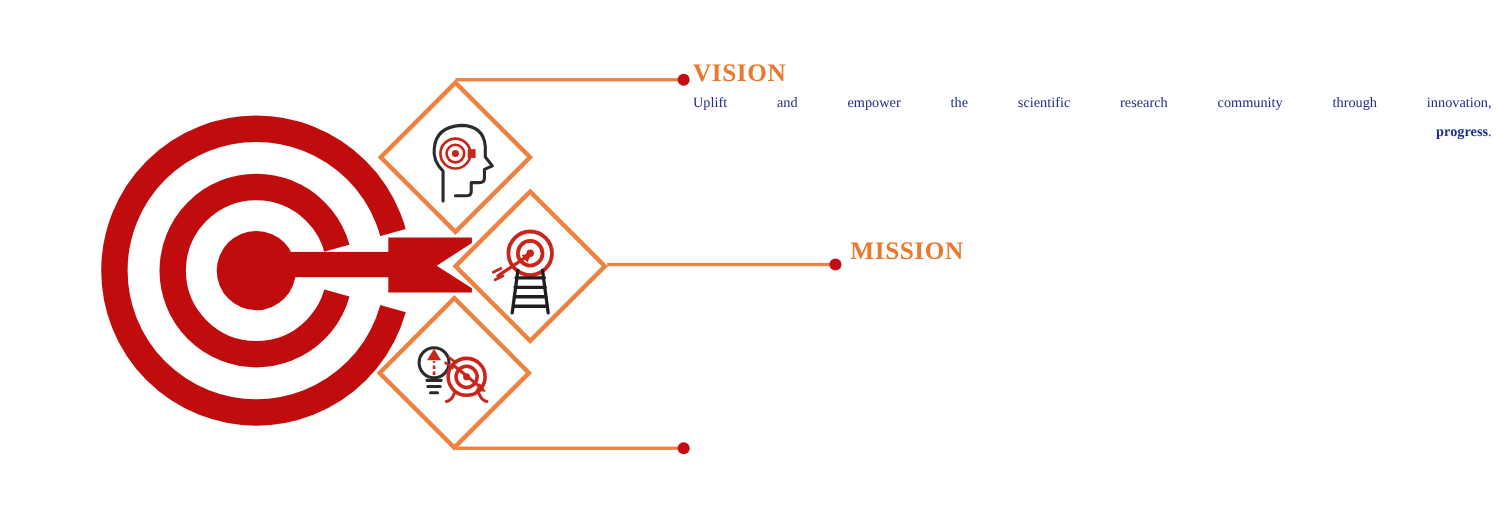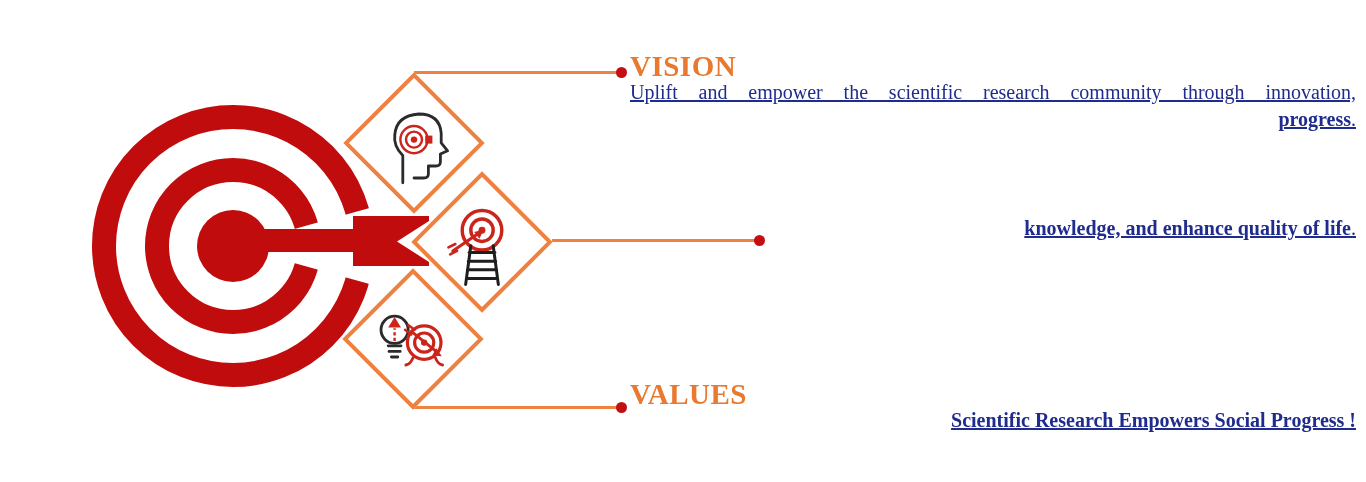--- a/index.html
+++ b/index.html
@@ -7,22 +7,22 @@
          font-family:"Liberation Serif",serif;}
   .abs{position:absolute;}
   
   .diamond{position:absolute;width:92px;height:92px;background:#ffffff;
            border:4px solid #EE8040;transform:rotate(45deg);}
   
   .cline{position:absolute;height:3px;background:#EE8040;}
   .cdot{position:absolute;width:11px;height:11px;border-radius:50%;background:#C40F12;}
   
   .tblock{position:absolute;}
-  .heading{font-size:29px;line-height:25px;font-weight:bold;color:#E8792F;letter-spacing:.5px;}
-  .bodytxt{font-size:20px;line-height:27px;color:#1F2C8E;text-decoration:underline;}
+  .heading{font-size:23px;line-height:25px;font-weight:bold;color:#E8792F;letter-spacing:.5px;}
+  .bodytxt{font-size:13px;line-height:27px;color:#1F2C8E;}
   .jl{text-align:justify;text-align-last:justify;}
   .ll{text-align:right;}
   .b{font-weight:bold;}
 </style>
 </head>
 <body>
 
 <div class="stage">
 
   <svg class="abs" style="left:60px;top:80px;" width="410" height="340" viewBox="60 80 410 340">
@@ -81,23 +81,19 @@
 
   <div class="tblock" style="left:630px;top:54px;width:726px;">
     <div class="heading">VISION</div>
     <div class="bodytxt">
       <div class="jl">Uplift and empower the scientific research community through innovation,</div>
       <div class="ll"><span class="b">progress</span><span>.</span></div>
     </div>
   </div>
 
   <div class="tblock" style="left:773px;top:215px;width:583px;">
+    <div class="heading">MISSION</div>
     <div class="bodytxt">
-      <div class="ll"><span class="b">knowledge, and enhance quality of life</span><span>.</span></div>
     </div>
   </div>
 
-  <div class="tblock" style="left:630px;top:382px;width:726px;">
-    <div class="heading">VALUES</div>
-    <div class="bodytxt b ll">Scientific Research Empowers Social Progress !</div>
-  </div>
 
 </div>
 
 </body></html>

